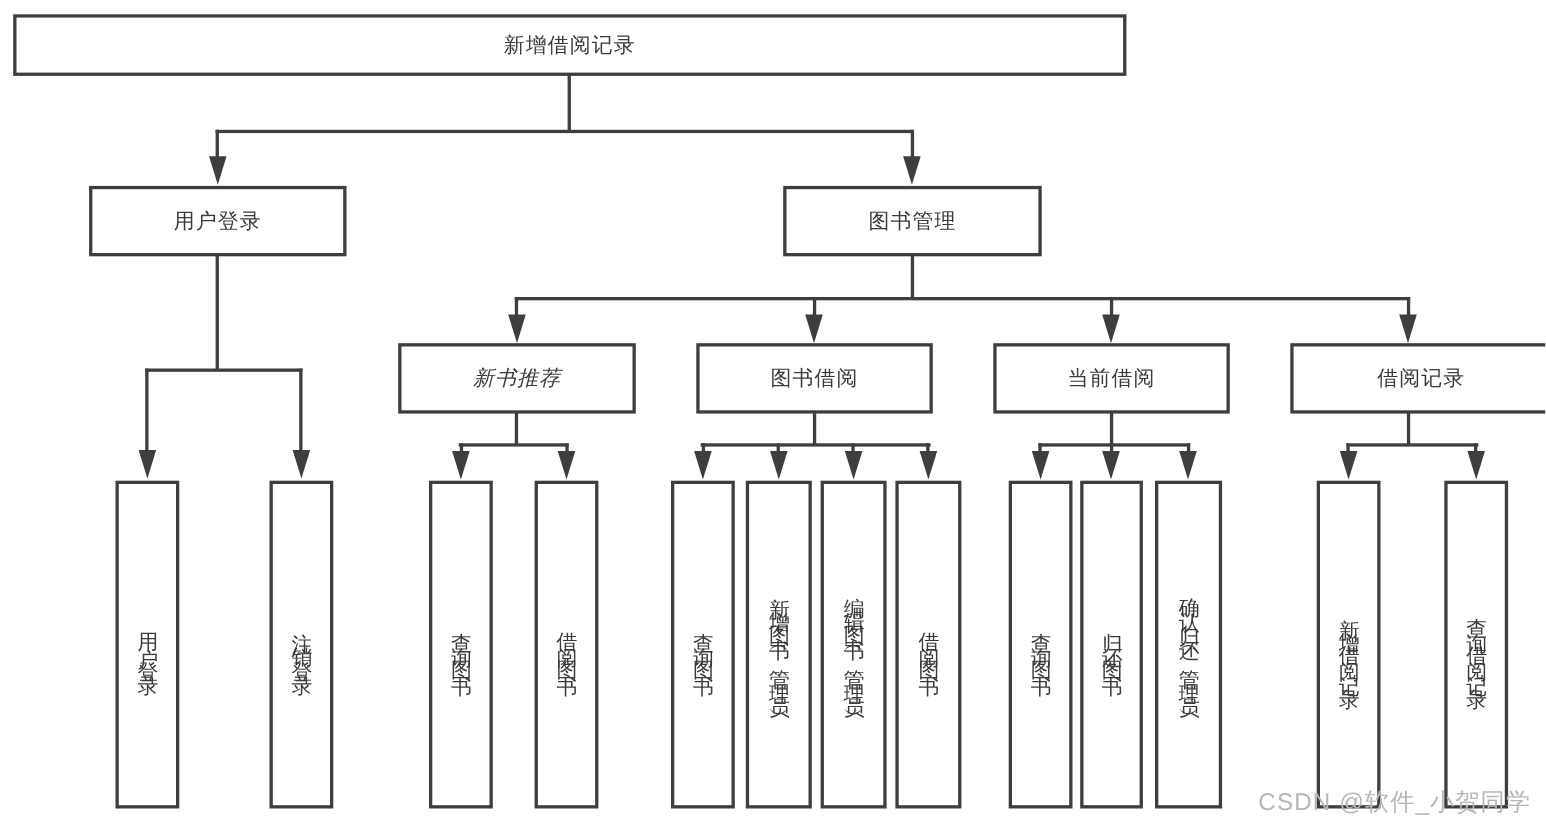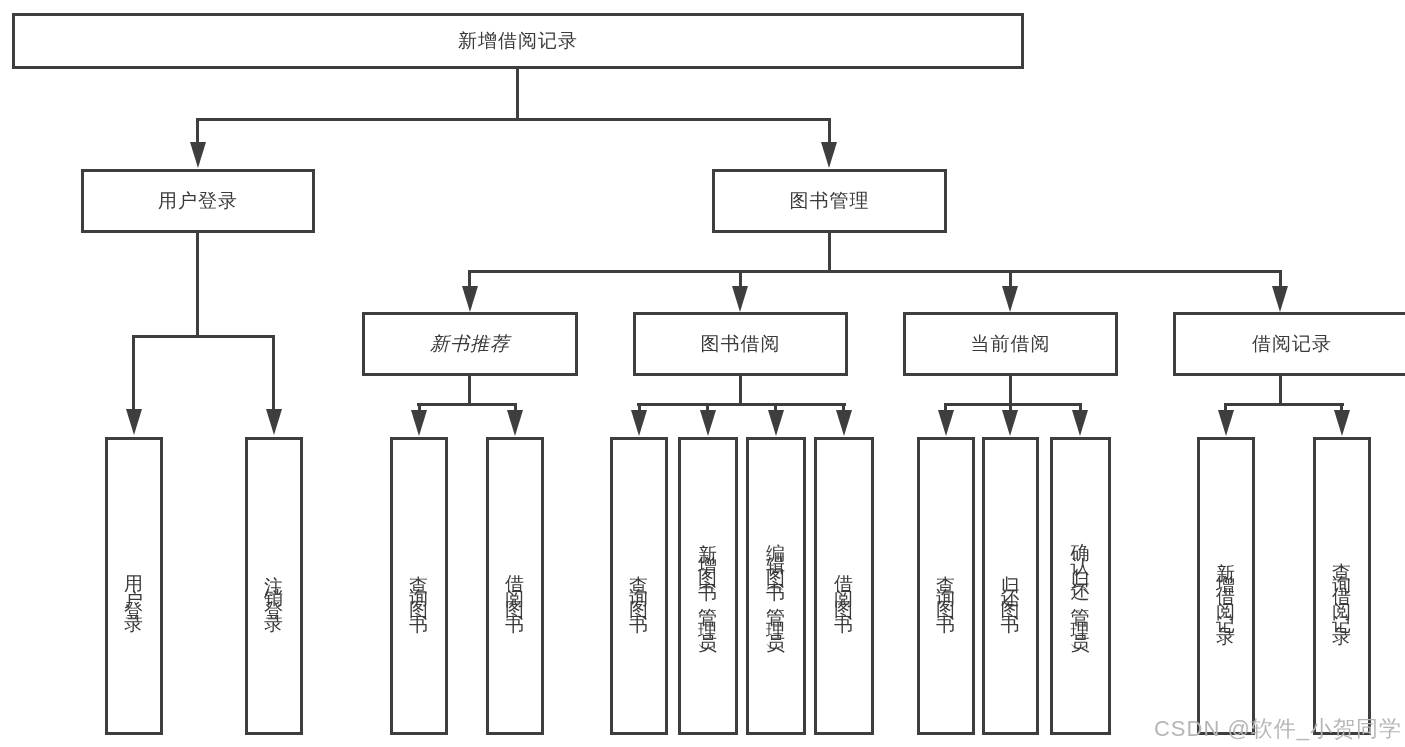--- a/index.html
+++ b/index.html
@@ -39,21 +39,21 @@
   #n-bb-query{left:610px;width:58px;}
   #n-bb-add{left:678px;width:60px;}
   #n-bb-edit{left:746px;width:60px;}
   #n-bb-borrow{left:814px;width:60px;}
   #n-cb-query{left:917px;width:58px;}
   #n-cb-return{left:982px;width:57px;}
   #n-cb-confirm{left:1050px;width:61px;}
   #n-br-add{left:1197px;width:58px;}
   #n-br-query{left:1313px;width:58px;}
 
-  .watermark{position:absolute;right:3px;top:714px;font-size:22px;color:var(--wm);
+  .watermark{position:absolute;right:13px;top:714px;font-size:22px;color:var(--wm);
              letter-spacing:1px;z-index:10;white-space:nowrap;}
 </style>
 </head>
 <body>
 
 <div class="canvas">
 
   <div class="box" id="n-root">
     <span class="hlabel">新增借阅记录</span>
   </div>

